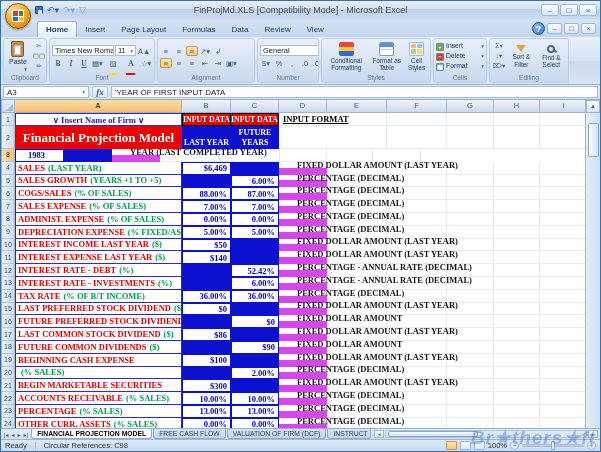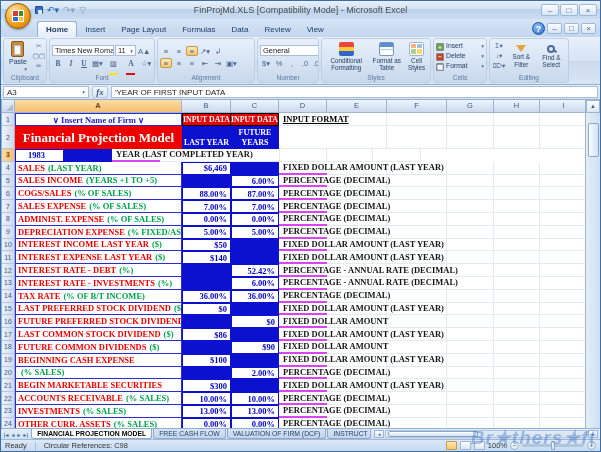--- a/index.html
+++ b/index.html
@@ -84,21 +84,21 @@
   .rowhdr{width:13px;flex:0 0 13px;background:linear-gradient(90deg,#eef4fc,#cdd9ec);border-right:1px solid #9fb4cf;border-bottom:1px solid #b9c6da;font-size:7px;color:#3a5a85;text-align:center;display:flex;align-items:center;justify-content:center}
   .rowhdr.sel{background:linear-gradient(90deg,#fbdda2,#f6bf72);color:#6b4716;font-weight:bold}
   .cA{width:167px;flex:0 0 167px;background:#fff;border-style:solid;border-color:#2b2bd0;border-width:0 1px 1px 1px;font:bold 8.5px "Liberation Serif",serif;display:flex;align-items:center;white-space:nowrap;overflow:hidden;padding-left:2px}
   .cA .lr{color:#e80000}
   .cA .lg{color:#00a14b;margin-left:3px}
   .cA.sel{outline:2px solid #ffd617;outline-offset:-2px;position:relative;z-index:3}
   .cB{width:49px;flex:0 0 49px;background:#0c10cf;display:flex}
   .cC{width:48px;flex:0 0 48px;background:#0c10cf;display:flex}
   .inbox{flex:1;margin:1px;background:#fff;display:flex;align-items:center;justify-content:flex-end;padding-right:3px;font:bold 8.5px "Liberation Serif",serif;color:#0000c4}
   .inbox.center{justify-content:center;padding-right:6px}
-  .cD{width:48px;flex:0 0 48px;border-bottom:2px solid #d946ef;font:bold 8.5px "Liberation Serif",serif;color:#141414;display:flex;align-items:center;white-space:nowrap;overflow:visible;padding-left:4px;position:relative;z-index:1}
+  .cD{width:48px;flex:0 0 48px;border-bottom:7px solid #d946ef;font:bold 8.5px "Liberation Serif",serif;color:#141414;display:flex;align-items:center;white-space:nowrap;overflow:visible;padding-left:18px;position:relative;z-index:1}
   .cempty{border-right:1px solid #e4eaf2;border-bottom:1px solid #e4eaf2;flex:0 0 auto}
   .r1A{width:167px;flex:0 0 167px;background:#fff;border:1px solid #2b2bd0;font:bold 8.5px "Liberation Serif",serif;color:#2222cc;display:flex;align-items:center;justify-content:center;white-space:nowrap;overflow:hidden}
   .r1B{width:49px;flex:0 0 49px;background:#e70000;border:1px solid #000;color:#fff;font:bold 7.8px "Liberation Serif",serif;display:flex;align-items:center;justify-content:center;white-space:nowrap;overflow:hidden}
   .r1C{width:48px;flex:0 0 48px;background:#e70000;border:1px solid #000;border-left:none;color:#fff;font:bold 7.8px "Liberation Serif",serif;display:flex;align-items:center;justify-content:center;white-space:nowrap;overflow:hidden}
   .r1D{width:48px;flex:0 0 48px;border-bottom:1px solid #e4eaf2;font:bold 8.5px "Liberation Serif",serif;color:#000;text-decoration:underline;display:flex;align-items:center;white-space:nowrap;overflow:visible;padding-left:4px;position:relative;z-index:1}
   .r2A{width:167px;flex:0 0 167px;background:#ed0000;font:bold 13px "Liberation Serif",serif;color:#fff;display:flex;align-items:center;justify-content:center;white-space:nowrap;overflow:hidden}
   .r2B{width:49px;flex:0 0 49px;background:#0c10cf;color:#fff;font:bold 8px "Liberation Serif",serif;display:flex;align-items:flex-end;justify-content:center;padding-bottom:2px;white-space:nowrap}
   .r2C{width:48px;flex:0 0 48px;background:#0c10cf;color:#fff;font:bold 8px "Liberation Serif",serif;display:flex;align-items:center;justify-content:center;text-align:center;line-height:1.15}
   .r2D{width:48px;flex:0 0 48px;border-bottom:1px solid #e4eaf2}
   .vscroll{position:absolute;right:0;top:0;bottom:0;width:15px;background:linear-gradient(90deg,#e4edf8,#cfdff1);border-left:1px solid #9fb4cf;display:flex;flex-direction:column;align-items:center;z-index:5}
@@ -403,21 +403,21 @@
   <div class="cempty" style="width: 60px;"></div>
           <div class="cempty" style="width: 60px;"></div>
           <div class="cempty" style="width: 47px;"></div>
           <div class="cempty" style="width: 46px;"></div>
           <div class="cempty" style="width: 48px;"></div>
         </div>
 
   <div class="grow">
     <div class="rowhdr">5</div>
     <div class="cA">
-            <span class="lr">SALES INCOME</span>
+            <span class="lr">SALES GROWTH</span>
             <span class="lg">(YEARS +1 TO +5)</span>
           </div>
     <div class="cB"></div>
     <div class="cC">
             <div class="inbox">6.00%</div>
           </div>
     <div class="cD">PERCENTAGE (DECIMAL)</div>
   <div class="cempty" style="width: 60px;"></div>
           <div class="cempty" style="width: 60px;"></div>
           <div class="cempty" style="width: 47px;"></div>
@@ -737,21 +737,21 @@
   <div class="cempty" style="width: 60px;"></div>
           <div class="cempty" style="width: 60px;"></div>
           <div class="cempty" style="width: 47px;"></div>
           <div class="cempty" style="width: 46px;"></div>
           <div class="cempty" style="width: 48px;"></div>
         </div>
 
   <div class="grow">
     <div class="rowhdr">23</div>
     <div class="cA">
-            <span class="lr">INVESTMENTS</span>
+            <span class="lr">PERCENTAGE</span>
             <span class="lg">(% SALES)</span>
           </div>
     <div class="cB">
             <div class="inbox">13.00%</div>
           </div>
     <div class="cC">
             <div class="inbox">13.00%</div>
           </div>
     <div class="cD">PERCENTAGE (DECIMAL)</div>
   <div class="cempty" style="width: 60px;"></div>

